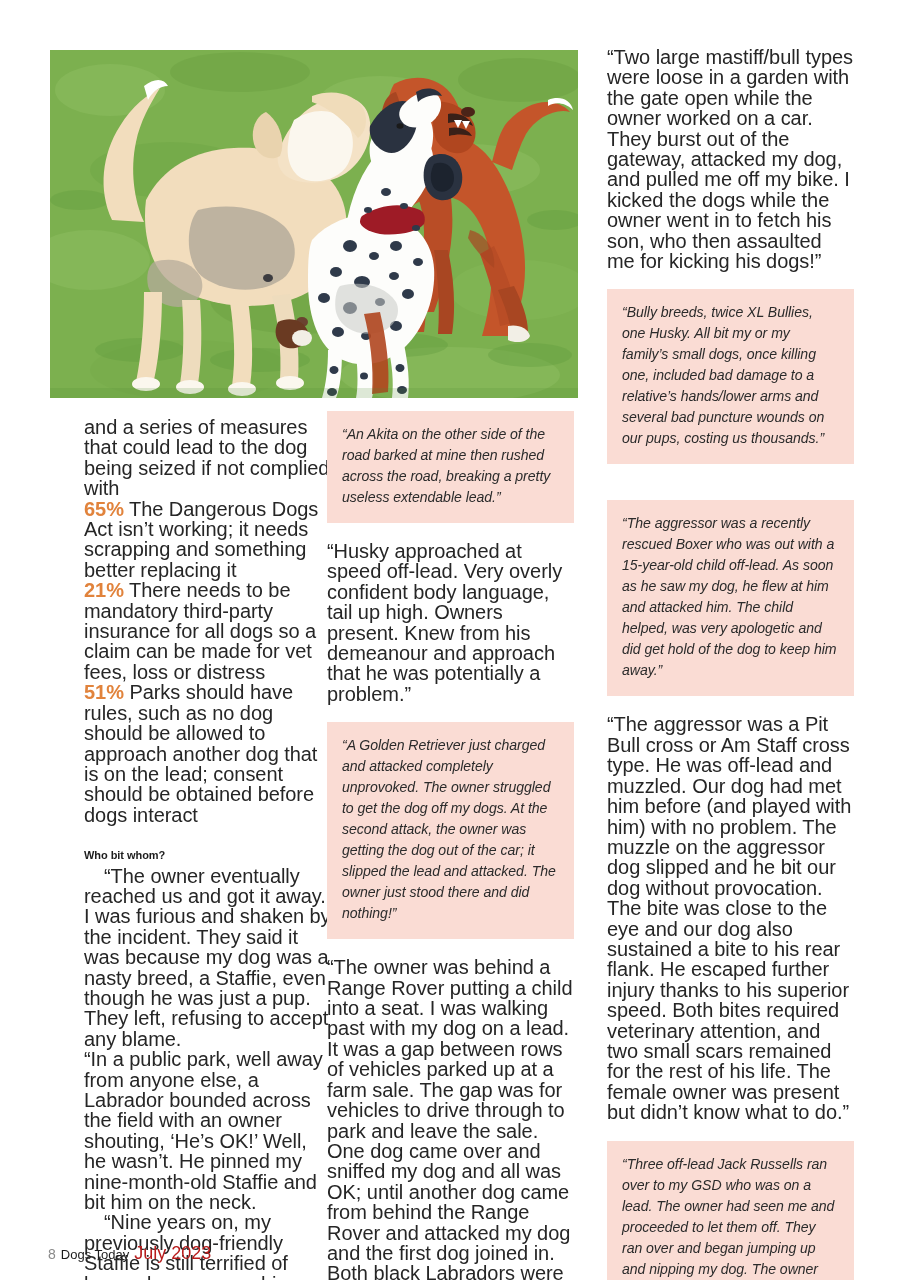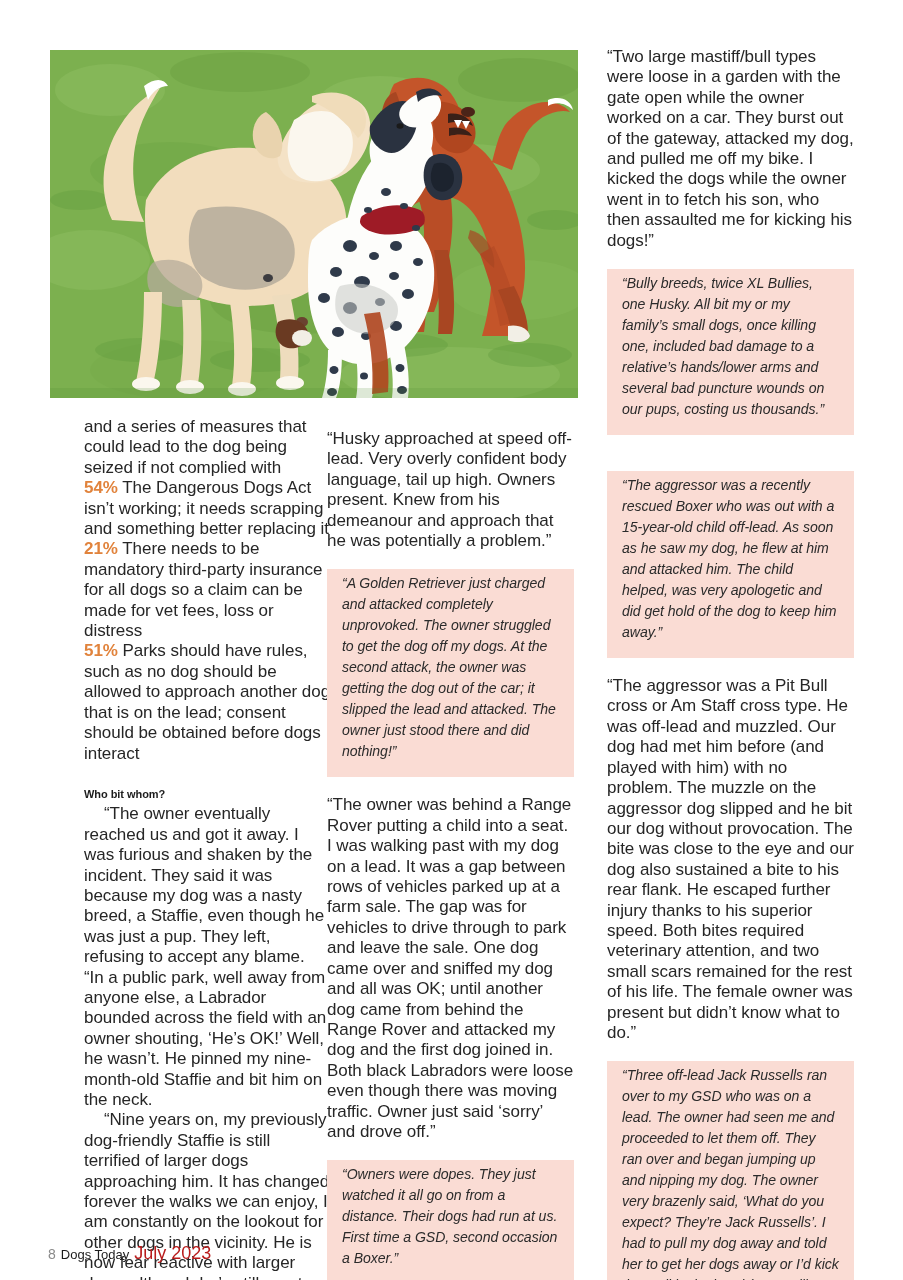--- a/index.html
+++ b/index.html
@@ -34,21 +34,21 @@
     width: 247px;
     box-sizing: border-box;
   }
   .col1 { left: 48px;  top: 417px; margin-left: 36px; }
   .col2 { left: 327px; top: 411px; }
   .col3 { left: 607px; top: 47px;  }
 
   
   p.body {
     margin: 0 0 0 0;
-    font-size: 17px;
+    font-size: 20px;
     line-height: 20.4px;
     color: #262626;
     letter-spacing: -0.05px;
     text-align: left;
   }
   p.body + p.body { margin-top: 0; }
   p.indent { text-indent: 20px; }
 
   .pct {
     color: #e1833c;
@@ -63,21 +63,21 @@
     color: #1c1c1c;
     letter-spacing: -0.05px;
   }
 
   .gap-sm { height: 18px; }
   .gap-md { height: 20px; }
 
   
   .quotebox {
     background: #fadcd4;
-    padding: 4px 15px 15px 15px;
+    padding: 13px 15px 15px 15px;
     box-sizing: border-box;
     margin: 0;
   }
   .quotebox p {
     margin: 0;
     font-size: 14.1px;
     line-height: 21px;
     font-style: italic;
     color: #2b2b2b;
     letter-spacing: -0.05px;
@@ -280,38 +280,41 @@
           <rect x="0" y="338" width="528" height="10"></rect>
         </g>
       </g>
     </svg>
   </div>
 
   <div class="col col1">
 
     <p class="body">and a series of measures that could lead to the dog being seized if not complied with</p>
 
-    <p class="body"><span class="pct">54%</span><span> The Dangerous Dogs Act isn’t working; it needs scrapping and something better replacing it</span></p>
+    <p class="body"><span class="pct">65%</span><span> The Dangerous Dogs Act isn’t working; it needs scrapping and something better replacing it</span></p>
 
     <p class="body"><span class="pct">21%</span><span> There needs to be mandatory third-party insurance for all dogs so a claim can be made for vet fees, loss or distress</span></p>
 
     <p class="body"><span class="pct">51%</span><span> Parks should have rules, such as no dog should be allowed to approach another dog that is on the lead; consent should be obtained before dogs interact</span></p>
 
 
     <div class="gap-md"></div>
 
     <h3 class="subhead">Who bit whom?</h3>
 
     <p class="body indent">“The owner eventually reached us and got it away. I was furious and shaken by the incident. They said it was because my dog was a nasty breed, a Staffie, even though he was just a pup. They left, refusing to accept any blame.</p>
     <p class="body">“In a public park, well away from anyone else, a Labrador bounded across the field with an owner shouting, ‘He’s OK!’ Well, he wasn’t. He pinned my nine-month-old Staffie and bit him on the neck.</p>
     <p class="body indent">“Nine years on, my previously dog-friendly Staffie is still terrified of larger dogs approaching him. It has changed forever the walks we can enjoy, I am constantly on the lookout for other dogs in the vicinity. He is now fear reactive with larger dogs, although he’s still great with small ones.”</p>
   </div>
 
   <div class="col col2">
 
+    <div class="quotebox">
+      <p>“An Akita on the other side of the road barked at mine then rushed across the road, breaking a pretty useless extendable lead.”</p>
+    </div>
 
     <div class="gap-sm"></div>
 
     <p class="body">“Husky approached at speed off-lead. Very overly confident body language, tail up high. Owners present. Knew from his demeanour and approach that he was potentially a problem.”</p>
 
     <div class="gap-sm"></div>
 
     <div class="quotebox">
       <p>“A Golden Retriever just charged and attacked completely unprovoked. The owner struggled to get the dog off my dogs. At the second attack, the owner was getting the dog out of the car; it slipped the lead and attacked. The owner just stood there and did nothing!”</p>
     </div>

